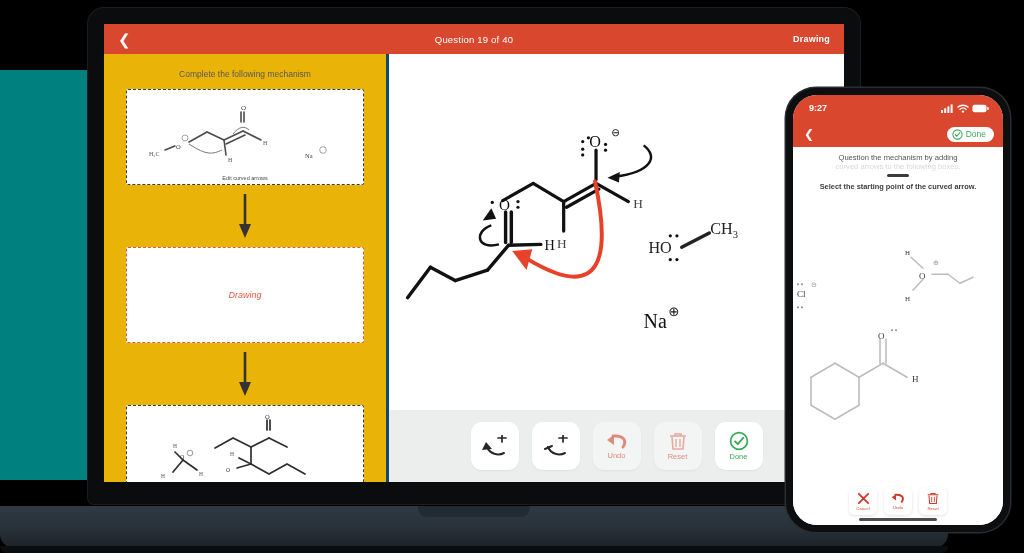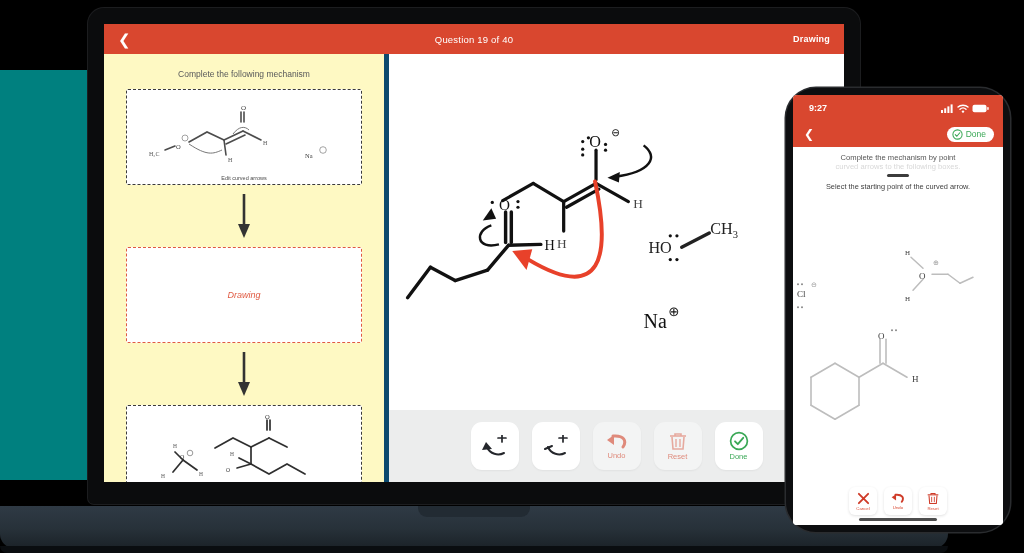--- a/index.html
+++ b/index.html
@@ -56,21 +56,21 @@
   }
   .submit-btn {
     margin-left:auto; font-size:9px; font-weight:bold;
     background:none; border:none; color:#fff; cursor:pointer;
     letter-spacing:.2px; z-index:2;
   }
 
   
   .app-body { display:flex; height:428px; }
   .sidebar {
-    width:285px; background:#fef9c3; border-right:5px solid #0c4a6e;
+    width:285px; background:#eab308; border-right:3px solid #0c4a6e;
     padding:10px 8px 0 8px; overflow:hidden; position:relative;
   }
   .instruction {
     text-align:center; font-size:8.5px; color:#57585a;
     line-height:1.45; margin:4px 0 9px;
   }
   .step-box {
     position:relative; height:96px; margin:0 14px;
     border:1.5px dashed #3b3b3b; border-radius:2px; background:#fff;
   }
@@ -104,21 +104,21 @@
   .tool-label.green { color:#3aa856; }
 
   
   .phone { position:absolute; left:786px; top:88px; width:224px; height:444px; }
   .phone-frame {
     position:absolute; inset:0; background:#0d0e10; border-radius:30px;
     box-shadow: 0 0 0 1.5px #2a2c2f;
   }
   .phone-screen {
     position:absolute; left:7px; top:7px; right:7px; bottom:7px;
-    background:#ffffff; border-radius:4px; overflow:hidden;
+    background:#ffffff; border-radius:24px; overflow:hidden;
     display:flex; flex-direction:column;
   }
   .ph-statusbar {
     height:26px; background:#d9472f; color:#fff; display:flex;
     align-items:center; justify-content:space-between; padding:0 14px 0 16px;
     font-size:9px; font-weight:bold;
   }
   .ph-status-icons { display:flex; align-items:center; gap:3px; }
   .ph-navbar {
     height:26px; background:#d9472f; display:flex; align-items:center;
@@ -132,21 +132,21 @@
   }
   .ph-prompt { padding:6px 8px 0; text-align:center; position:relative; }
   .ph-prompt-l1 { font-size:7.6px; color:#555; }
   .ph-prompt-l2 { font-size:7.6px; color:#d8d8d8; }
   .ph-handle {
     width:22px; height:2.5px; background:#3c3c3c; border-radius:2px;
     margin:3px auto 0;
   }
   .ph-subprompt {
     text-align:center; font-size:7.4px; color:#3e3e3e;
-    padding:5px 4px 0; border-top:none;
+    padding:5px 4px 0; border-top:none;font-weight:bold;
   }
   .ph-canvas { flex:1; position:relative; background:#fff; }
   .ph-toolbar {
     height:40px; background:#fff; display:flex; align-items:center;
     justify-content:center; gap:7px; padding-bottom:8px;
   }
   .ph-tool {
     width:28px; height:28px; border-radius:6px; background:#fff;
     box-shadow:0 1px 3px rgba(0,0,0,.12);
     display:flex; flex-direction:column; align-items:center;
@@ -417,21 +417,21 @@
       <button class="ph-done">
         <svg width="11" height="11" viewBox="0 0 20 20">
           <circle cx="10" cy="10" r="8.4" fill="none" stroke="#3aa856" stroke-width="1.9"></circle>
           <path d="M6,10.3 L8.8,13.2 L14.2,6.8" stroke="#3aa856" stroke-width="2" fill="none" stroke-linecap="round" stroke-linejoin="round"></path>
         </svg>
         <span>Done</span>
       </button>
     </div>
 
     <div class="ph-prompt">
-      <div class="ph-prompt-l1">Complete the mechanism by point</div>
+      <div class="ph-prompt-l1">Question the mechanism by adding</div>
       <div class="ph-prompt-l2">curved arrows to the following boxes.</div>
       <div class="ph-handle"></div>
     </div>
 
     <div class="ph-subprompt">Select the starting point of the curved arrow.</div>
 
     <div class="ph-canvas">
       <svg width="100%" height="100%" viewBox="0 0 210 222" preserveAspectRatio="xMidYMid meet">
 
         <g stroke="#bdbdbd" stroke-width="1.5" fill="none" stroke-linecap="round">

